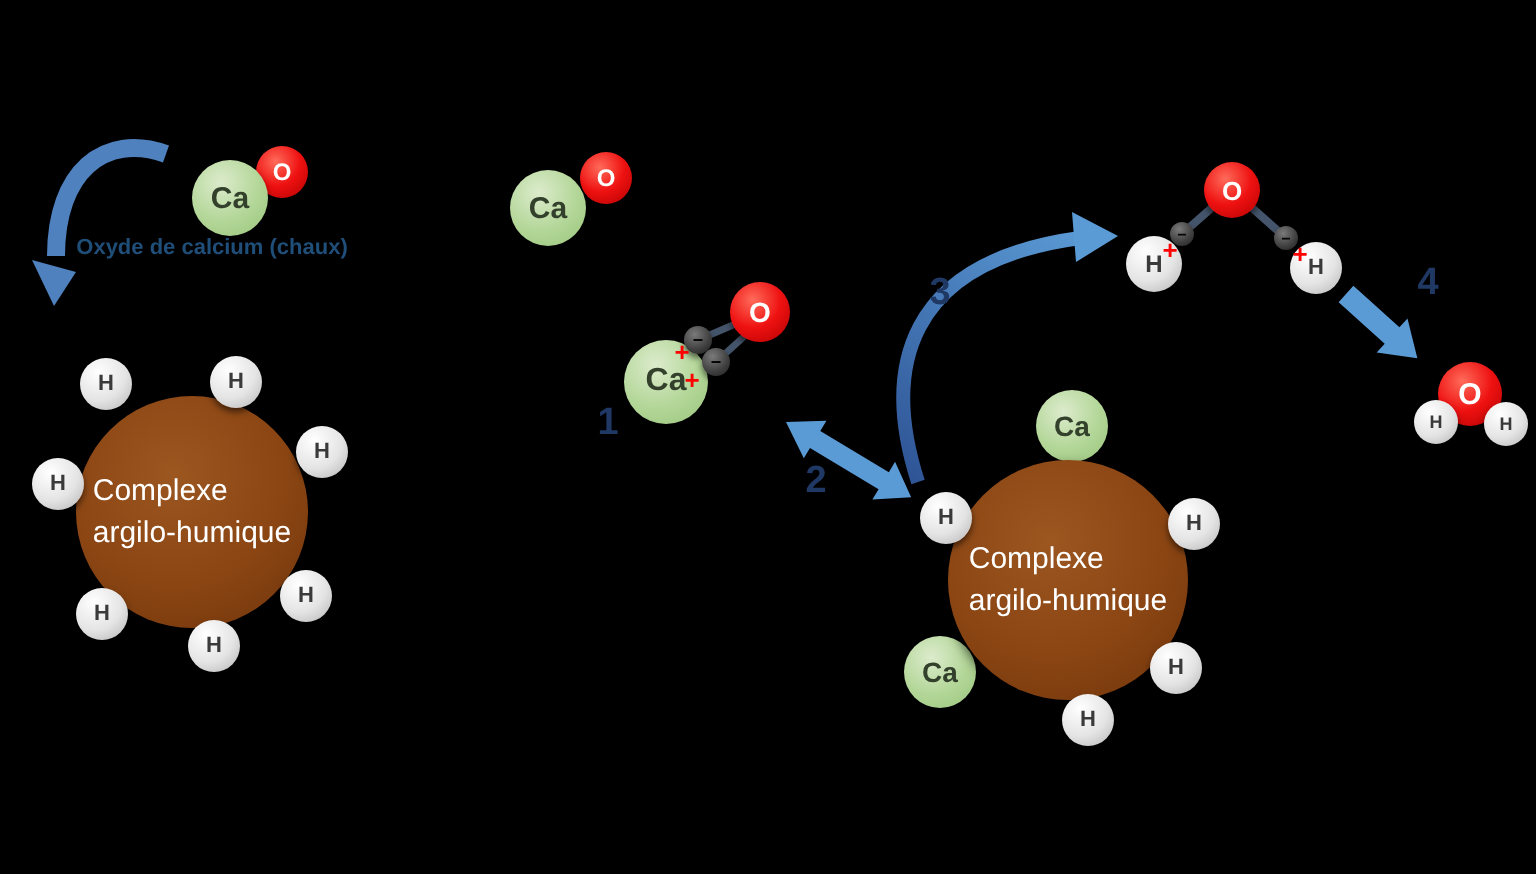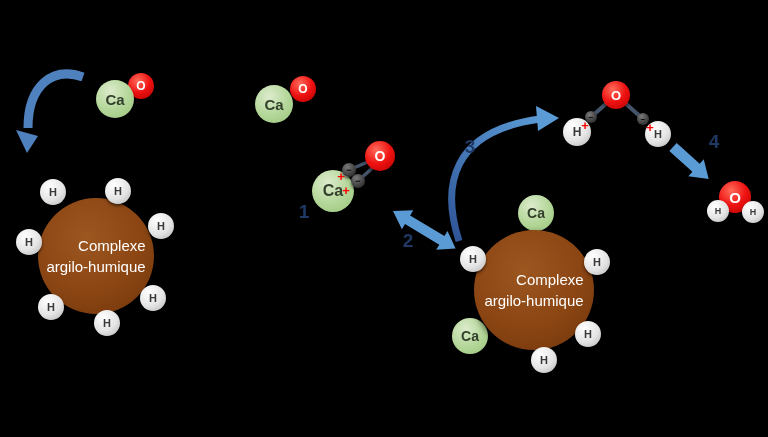--- a/index.html
+++ b/index.html
@@ -21,21 +21,21 @@
     position:absolute;border-radius:50%;display:flex;align-items:center;justify-content:center;
     box-shadow:0 2px 3px rgba(0,0,0,.55);
   }
   .atom.ca{background:radial-gradient(circle at 38% 30%,#DCEBCC,#B2D697 55%,#9AC47C);color:#33402B;font-weight:bold;}
   .atom.o{background:radial-gradient(circle at 38% 30%,#FF6B5A,#EE1111 50%,#B30000);color:#fff;font-weight:bold;}
   .atom.h{background:radial-gradient(circle at 35% 28%,#FFFFFF,#E4E4E4 55%,#B3B3B3);color:#3A3A3A;font-weight:bold;}
   .atom.e{background:radial-gradient(circle at 38% 30%,#7A7A7A,#3E3E3E 60%,#1F1F1F);color:#050505;font-weight:bold;}
   .complex{
     position:absolute;border-radius:50%;
     background:radial-gradient(circle at 42% 34%,#9C5620,#8A4513 55%,#70340A);
-    color:#fff;display:flex;align-items:center;justify-content:center;text-align:right;
+    color:#fff;display:flex;align-items:center;justify-content:center;text-align:left;
     white-space:pre-line;font-size:15px;line-height:1.4;box-shadow:0 3px 6px rgba(0,0,0,.6);
   }
   .step{
     position:absolute;transform:translate(-50%,-50%);
     color:#1F3864;font-weight:bold;font-size:19px;
   }
   .charge{
     position:absolute;transform:translate(-50%,-50%);
     color:#FF0000;font-weight:900;font-size:13px;line-height:1;
   }
@@ -117,13 +117,14 @@
       <div class="step" style="left: 304px; top: 212px;">1</div>
       <div class="step" style="left: 408px; top: 241px;">2</div>
       <div class="step" style="left: 470px; top: 147px;">3</div>
       <div class="step" style="left: 714px; top: 142px;">4</div>
       <div class="charge" style="left: 341px; top: 176px;">+</div>
       <div class="charge" style="left: 346px; top: 190px;">+</div>
       <div class="charge" style="left: 585px; top: 125px;">+</div>
       <div class="charge" style="left: 650px; top: 127px;">+</div>
     </div>
 
+  <div class="caption">Oxyde de calcium (chaux)</div>
 </div>
 
 </body></html>

